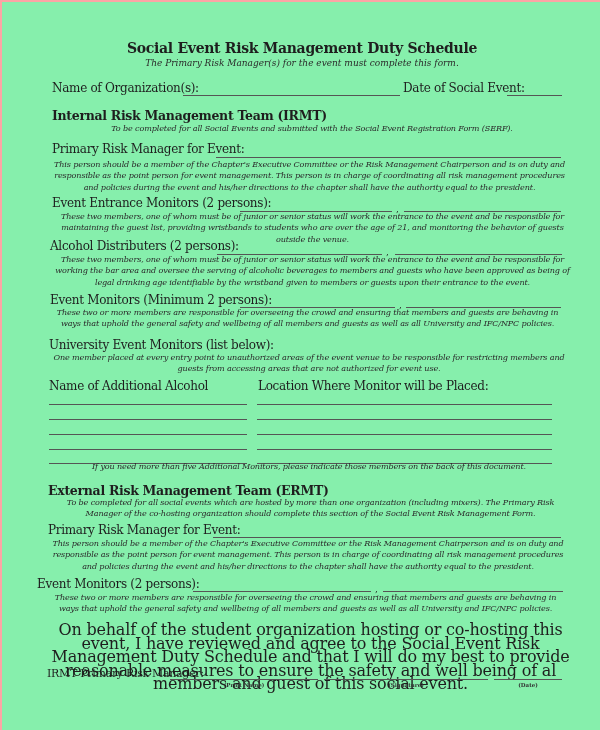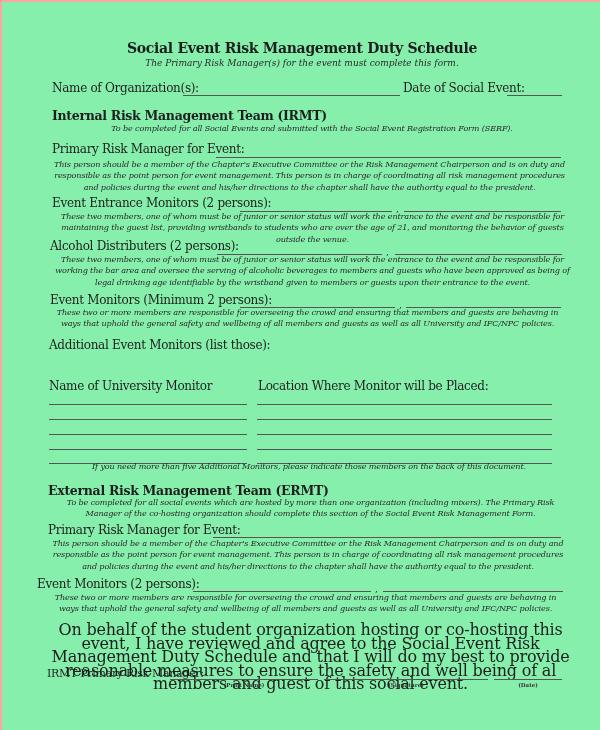--- a/index.html
+++ b/index.html
@@ -64,23 +64,24 @@
   <div class="abs comma" style="left:384px; top:245px;">,</div>
   <div class="abs line" style="left:393px; top:252px; width:167px;"></div>
   <div class="abs desc" style="left:48px; top:252px; width:525px;">These two members, one of whom must be of junior or senior status will work the entrance to the event and be responsible for working the bar area and oversee the serving of alcoholic beverages to members and guests who have been approved as being of legal drinking age identifiable by the wristband given to members or guests upon their entrance to the event.</div>
 
   <div class="abs lbl" style="left:48px; top:291px;">Event Monitors (Minimum 2 persons):</div>
   <div class="abs line" style="left:238px; top:305px; width:155px;"></div>
   <div class="abs comma" style="left:397px; top:298px;">,</div>
   <div class="abs line" style="left:404px; top:305px; width:155px;"></div>
   <div class="abs desc" style="left:48px; top:305px; width:515px;">These two or more members are responsible for overseeing the crowd and ensuring that members and guests are behaving in ways that uphold the general safety and wellbeing of all members and guests as well as all University and IFC/NPC policies.</div>
 
-  <div class="abs lbl" style="left:47px; top:336px;">Additional Event Monitors (list those):</div>
+  <div class="abs lbl" style="left:47px; top:336px;">University Event Monitors (list below):</div>
+  <div class="abs desc" style="left:47px; top:350px; width:520px;">One member placed at every entry point to unauthorized areas of the event venue to be responsible for restricting members and guests from accessing areas that are not authorized for event use.</div>
 
-  <div class="abs coltitle" style="left:47px; top:377px;">Name of University Monitor</div>
+  <div class="abs coltitle" style="left:47px; top:377px;">Name of Additional Alcohol</div>
   <div class="abs coltitle" style="left:256px; top:377px;">Location Where Monitor will be Placed:</div>
 
   <div class="abs line" style="left:47px; top:402px; width:198px;"></div>
   <div class="abs line" style="left:255px; top:402px; width:295px;"></div>
   <div class="abs line" style="left:47px; top:417px; width:198px;"></div>
   <div class="abs line" style="left:255px; top:417px; width:295px;"></div>
   <div class="abs line" style="left:47px; top:432px; width:198px;"></div>
   <div class="abs line" style="left:255px; top:432px; width:295px;"></div>
   <div class="abs line" style="left:47px; top:447px; width:198px;"></div>
   <div class="abs line" style="left:255px; top:447px; width:295px;"></div>

